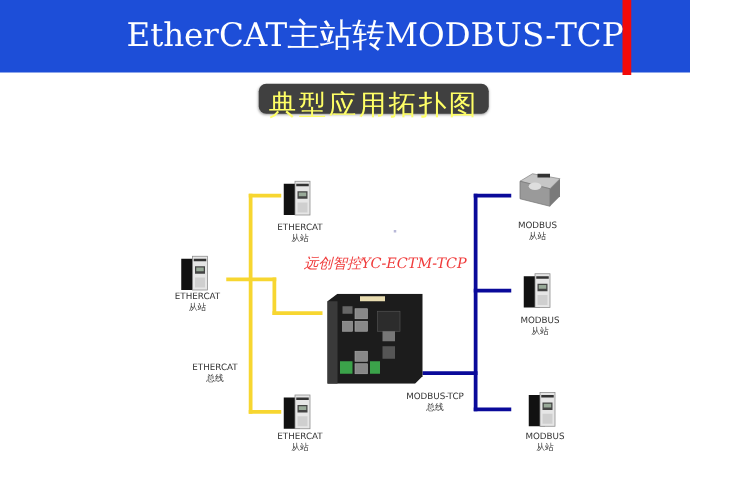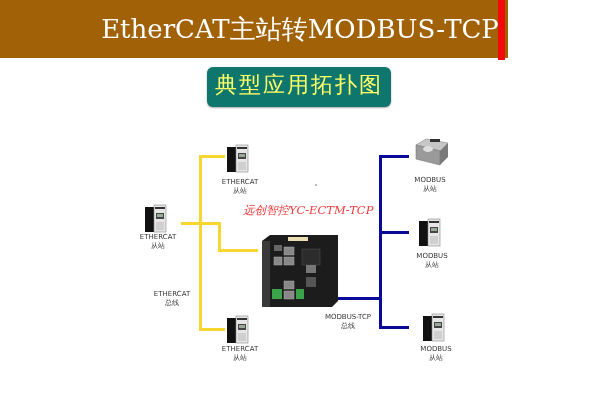--- a/index.html
+++ b/index.html
@@ -1,20 +1,20 @@
 <!DOCTYPE html>
 <html><head>
 <meta charset="utf-8">
 <style>
   html, body { margin:0; padding:0; }
   body { width:600px; height:400px; background:#ffffff; position:relative; overflow:hidden; font-family:"DejaVu Sans", sans-serif; }
-  .header { position:absolute; left:0; top:0; width:508px; height:58px; background:#a16207; }
+  .header { position:absolute; left:0; top:0; width:552px; height:58px; background:#1d4ed8; }
   .header .notch { position:absolute; left:498px; top:0; width:7px; height:60px; background:#f20a0a; }
   .header-title { position:absolute; left:0; top:0; width:600px; height:58px; line-height:58px; text-align:center; color:#ffffff; font-family:"DejaVu Serif", serif; font-size:26px; letter-spacing:0px; }
-  .sub-badge { position:absolute; left:207px; top:67px; width:184px; height:40px; background:#0f766e; border-radius:6px; box-shadow:0 1px 2px rgba(0,0,0,0.35); color:#ffff66; font-size:22px; line-height:36px; text-align:center; letter-spacing:2px; }
+  .sub-badge { position:absolute; left:207px; top:67px; width:184px; height:24px; background:#404040; border-radius:6px; box-shadow:0 1px 2px rgba(0,0,0,0.35); color:#ffff66; font-size:22px; line-height:36px; text-align:center; letter-spacing:2px; }
   .line { position:absolute; }
   .yl { background:#f7d630; }
   .bl { background:#0a0a9a; }
   .dev { position:absolute; }
   .label { position:absolute; font-size:7px; color:#333; text-align:center; line-height:9px; }
   .product-label { position:absolute; left:243px; top:203px; font-family:"DejaVu Serif", serif; font-size:11.5px; color:#f03c3c;font-style:italic; }
   .dot { position:absolute; left:315px; top:184px; width:2px; height:2px; background:#b8b8d8; }
 </style>
 </head>
 <body>

